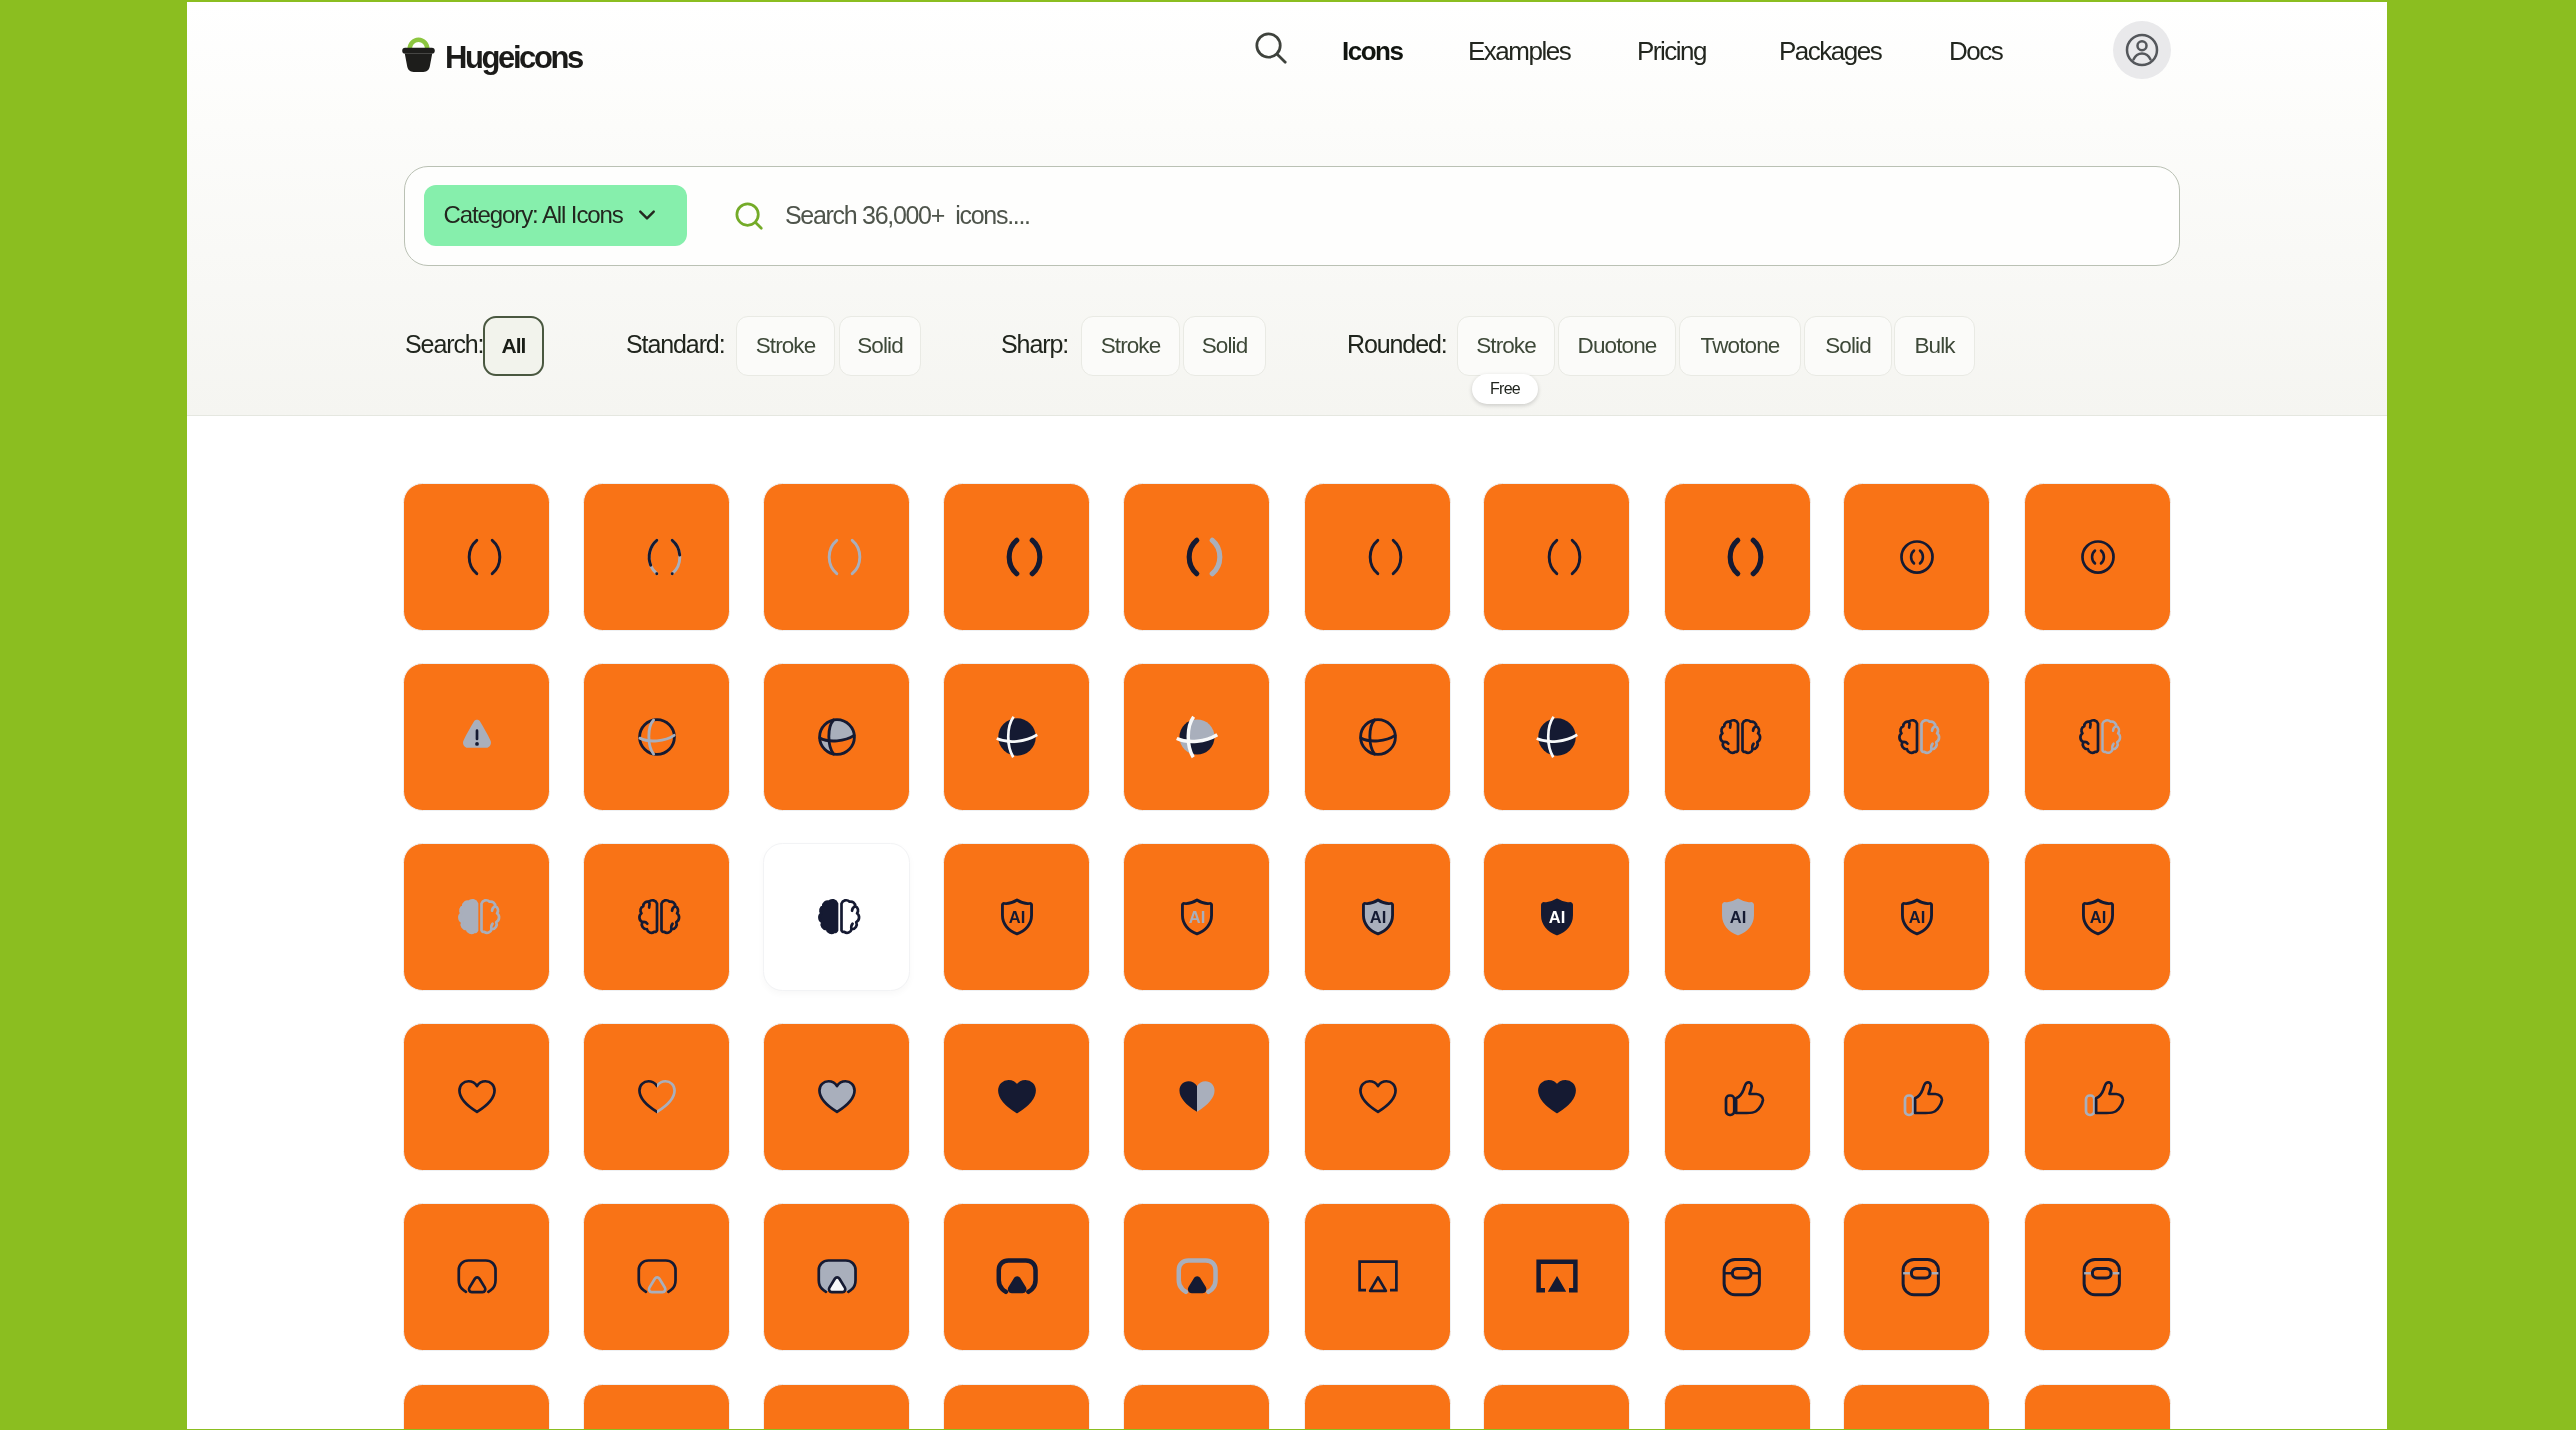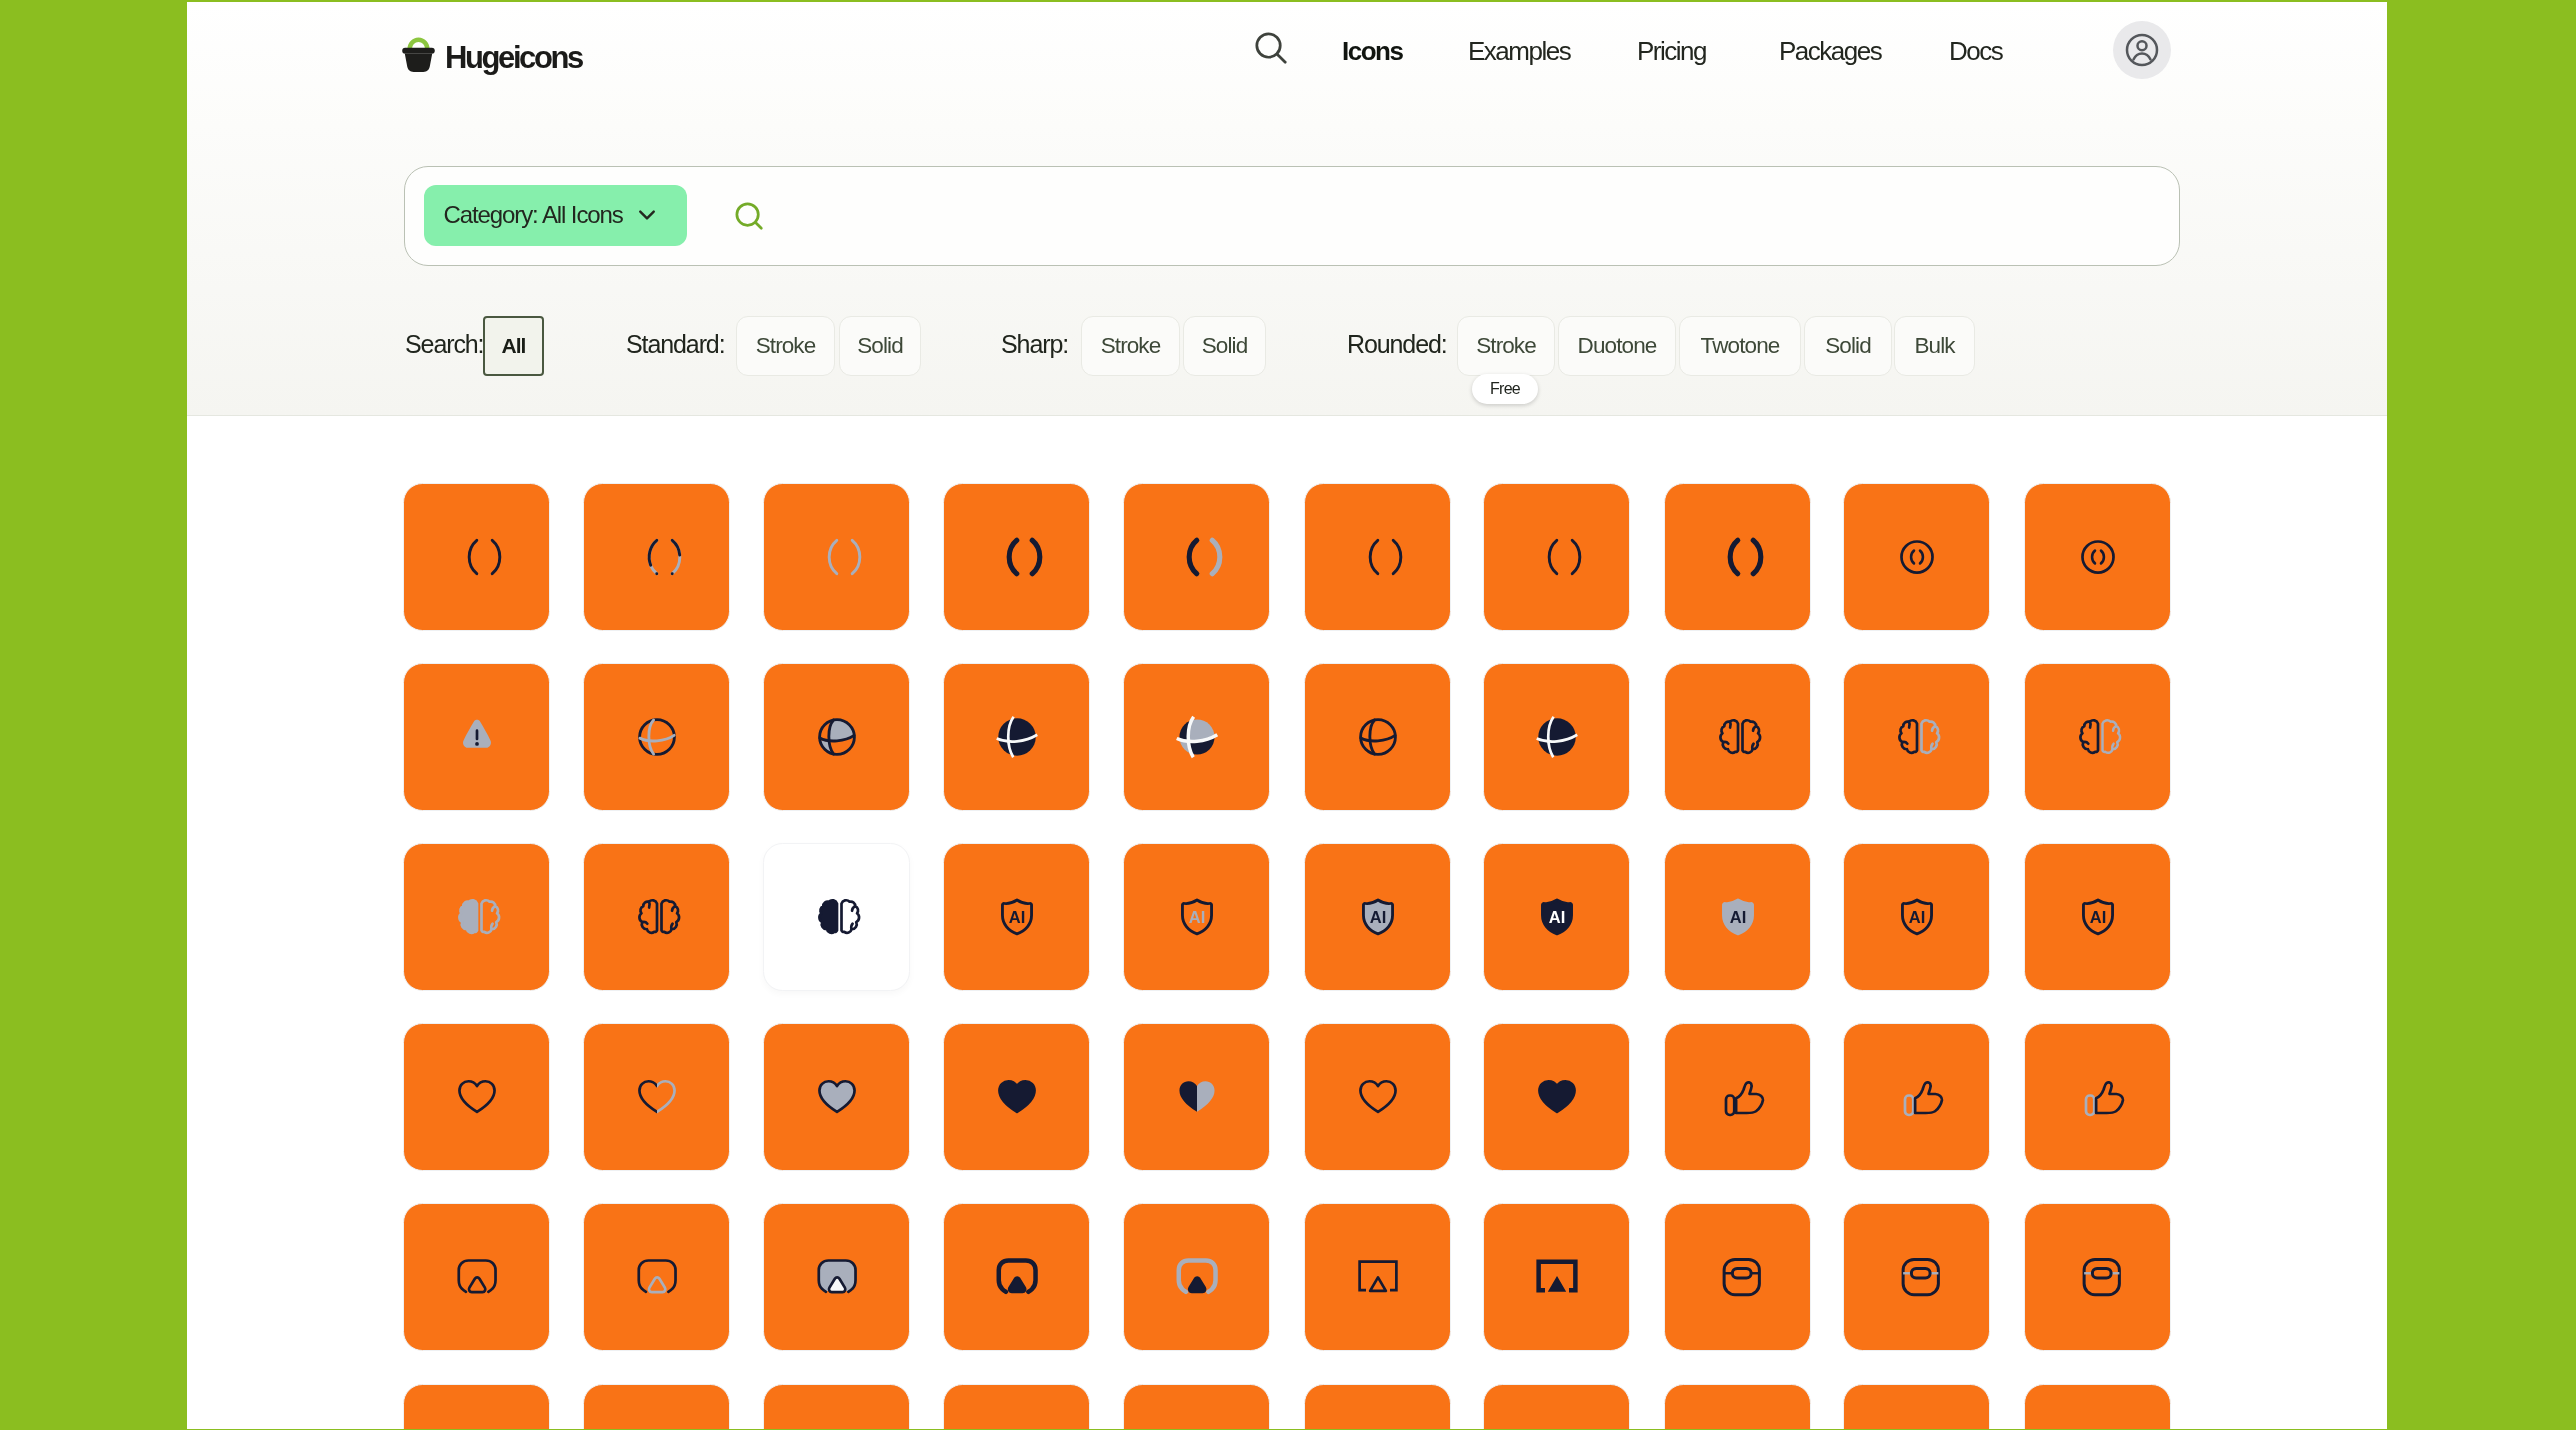--- a/index.html
+++ b/index.html
@@ -18,21 +18,21 @@
 .chip { position:absolute; left:19px; top:18px; width:263px; height:61px; background:#86efac; border-radius:12px;
   display:flex; align-items:center; padding:0 19.5px; font-size:24px; color:#22271f;
   letter-spacing:-1.1px; white-space:nowrap; }
 .chip svg { margin-left:12px; }
 .gsearch { position:absolute; left:329px; top:34px; }
 .ph { position:absolute; left:380px; top:0; height:97px; display:flex; align-items:center; font-size:25px;
   color:#4e544b; letter-spacing:-1.3px; white-space:pre; }
 .flabel { position:absolute; top:328px; font-size:25px; color:#20251d; letter-spacing:-1.1px; }
 .fbtn { position:absolute; top:314px; height:60px; background:#fbfbf9; border:1.5px solid #e9eae4; border-radius:12px;
   display:flex; align-items:center; justify-content:center; font-size:22.5px; color:#3d4838; letter-spacing:-0.9px; }
-.fbtn.sel { background:#f2f3ec; border:2.2px solid #4a5840; color:#191d16; font-weight:bold; border-radius:4px;
+.fbtn.sel { background:#f2f3ec; border:2.2px solid #4a5840; color:#191d16; font-weight:bold; border-radius:13px;
   font-size:21px; }
 .free { position:absolute; left:1285px; top:372px; width:66px; height:30px; background:#ffffff; border-radius:15px;
   box-shadow:0 1.5px 4.5px rgba(0,0,0,0.18); display:flex; align-items:center; justify-content:center;
   font-size:16px; color:#20241e; z-index:5; letter-spacing:-0.7px; }
 .card { position:absolute; width:147px; height:148px; background:#f97316; border:1.5px solid #eff1f3; border-radius:19.5px;
   display:flex; align-items:center; justify-content:center; }
 .card.hover { background:#ffffff; border-color:#f2f3f5; box-shadow:0 3px 7.5px rgba(0,0,0,0.03); }
 </style></head>
 <body>
 <div class="page">
@@ -63,20 +63,21 @@
       <div class="chip">
           <span>Category: All Icons</span>
           <svg width="24" height="24" viewBox="0 0 32 32" fill="none">
 <path d="M7,11.5 L16,20.5 L25,11.5" stroke="#23281f" stroke-width="3.2" stroke-linecap="round" stroke-linejoin="round"></path>
 </svg>
         </div>
       <div class="gsearch"><svg width="31" height="31" viewBox="0 0 42 42" fill="none">
 <circle cx="18.4" cy="18.4" r="14.5" stroke="#74ab28" stroke-width="3.7"></circle>
 <path d="M29.5,29.5 L37,37" stroke="#74ab28" stroke-width="3.7" stroke-linecap="round"></path>
 </svg></div>
+      <div class="ph">Search 36,000+  icons....</div>
     </div>
     <div class="flabel" style="left:218px">Search:</div>
 <div class="fbtn sel" style="left:296px;width:61px">All</div>
 <div class="flabel" style="left:439px">Standard:</div>
 <div class="fbtn " style="left:549px;width:99px">Stroke</div>
 <div class="fbtn " style="left:652px;width:82px">Solid</div>
 <div class="flabel" style="left:814px">Sharp:</div>
 <div class="fbtn " style="left:894px;width:99px">Stroke</div>
 <div class="fbtn " style="left:996px;width:83px">Solid</div>
 <div class="flabel" style="left:1160px">Rounded:</div>

